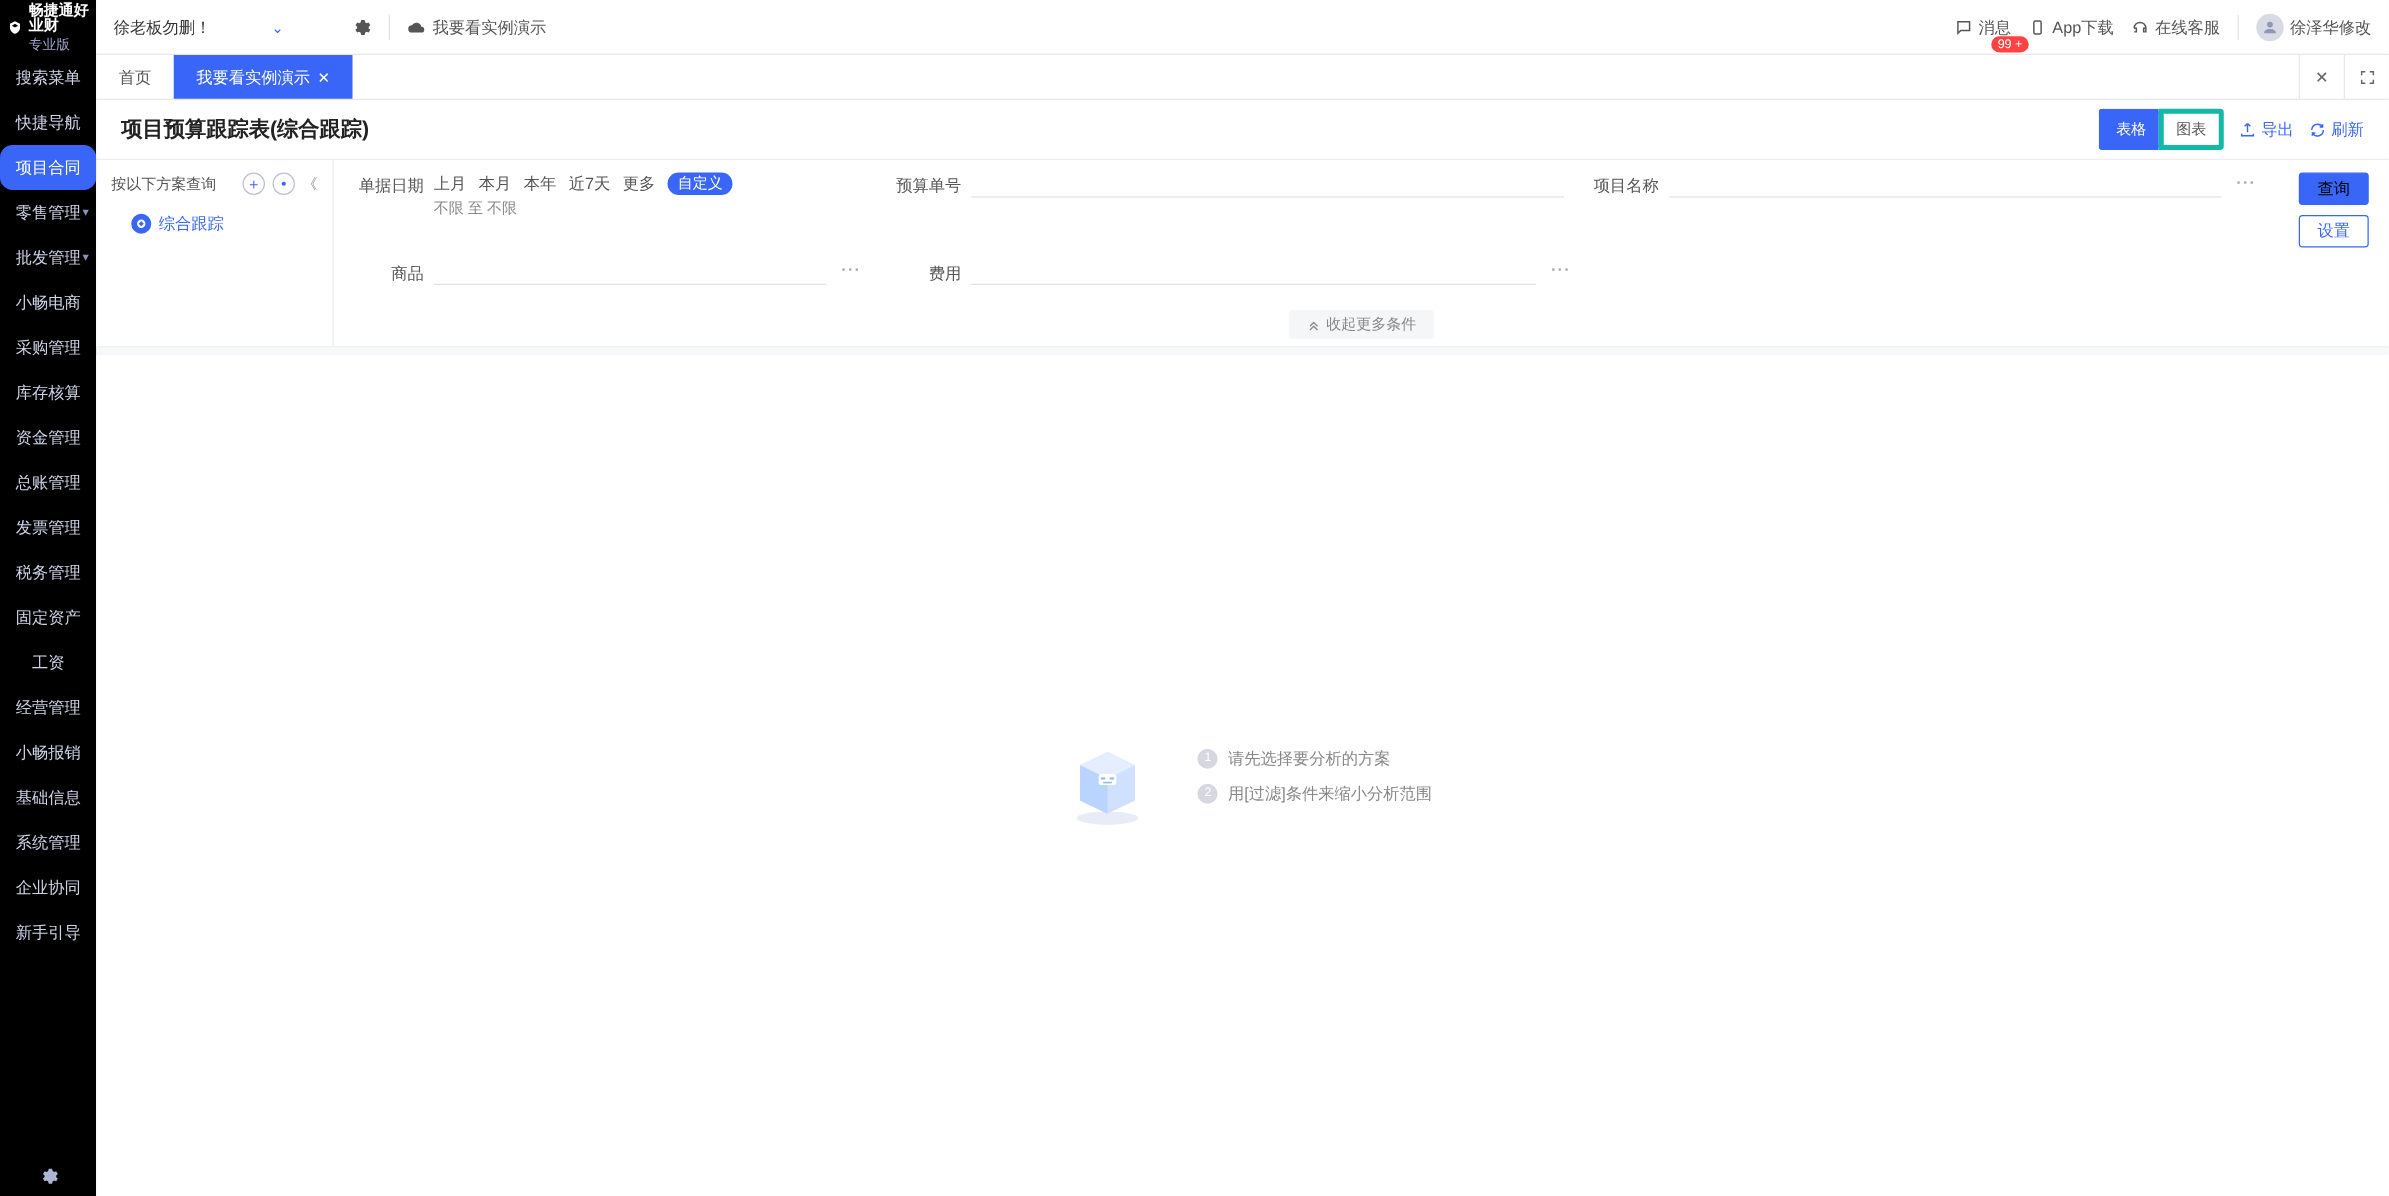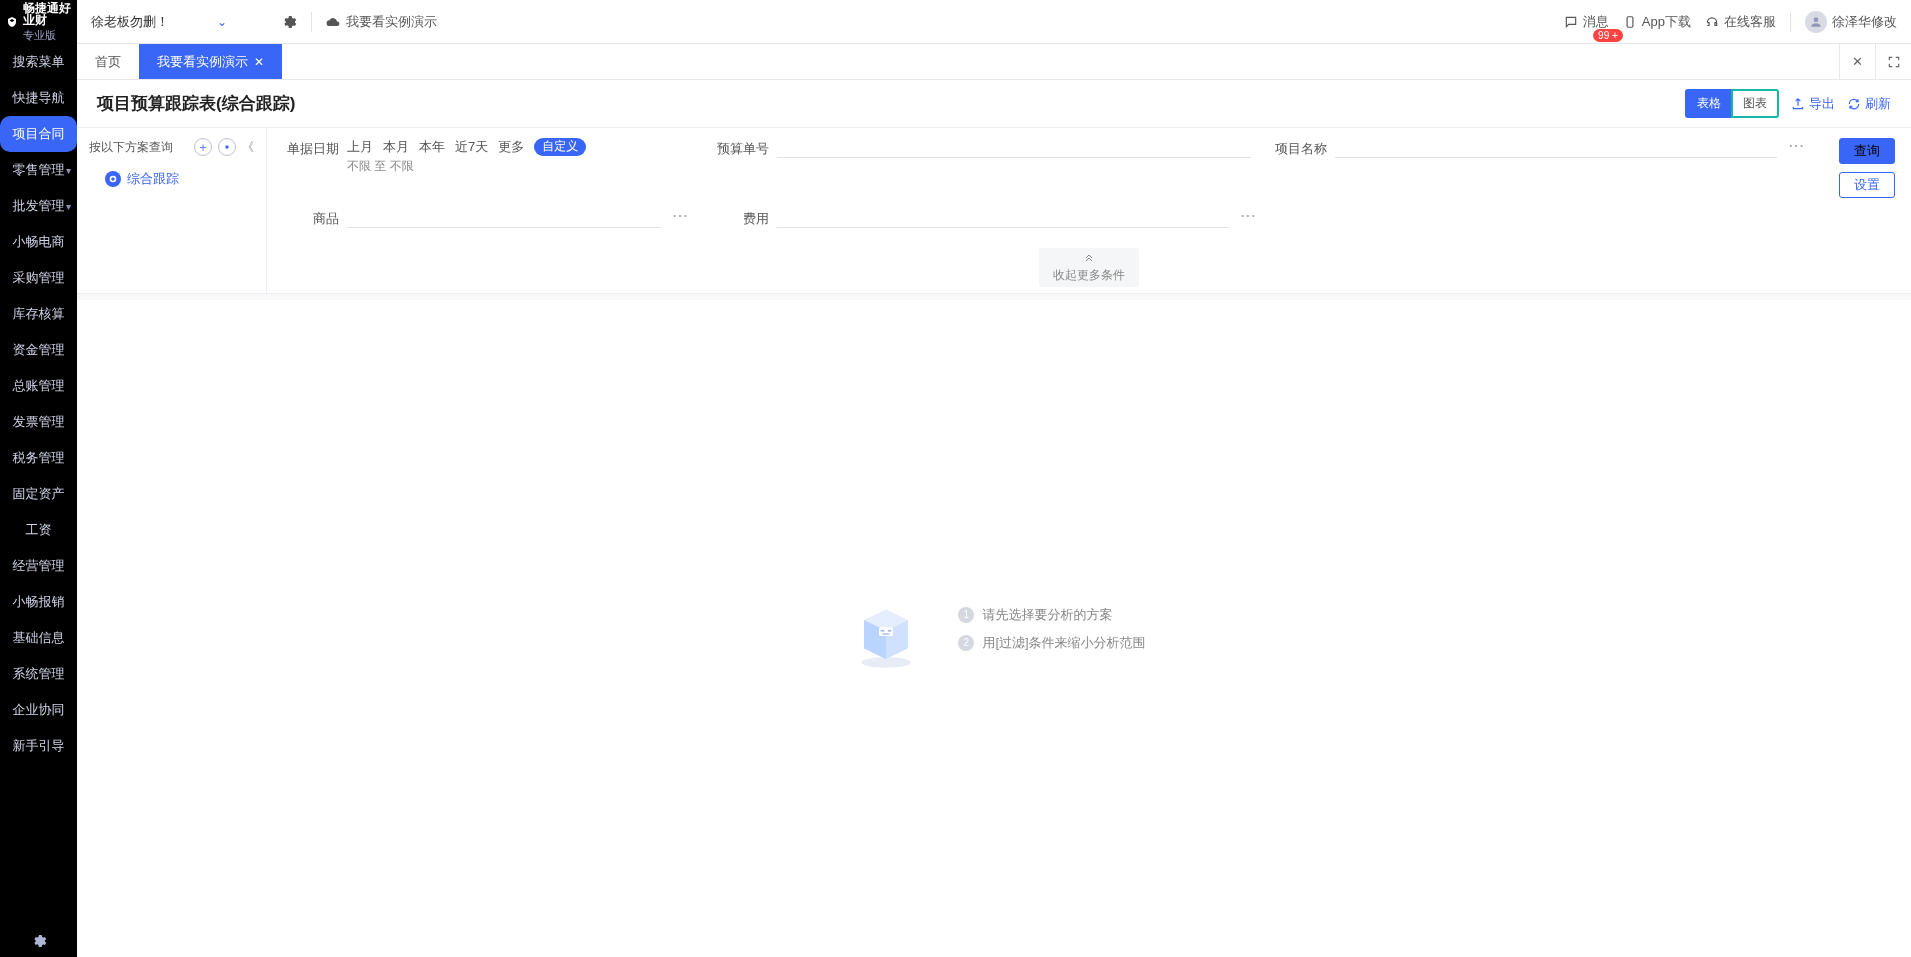--- a/index.html
+++ b/index.html
@@ -40,21 +40,21 @@
   .tab { display: flex; align-items: center; padding: 0 18px; font-size: 13px; color: #555; cursor: pointer; gap: 6px; }
   .tab.active { background: #3966f7; color: #fff; }
   .tab-close { font-size: 12px; }
   .tab-row .spacer2 { flex: 1; }
   .tab-tail { width: 36px; display: flex; align-items: center; justify-content: center; border-left: 1px solid #e6e8eb; cursor: pointer; color: #666; }
 
   
   .page-head { height: 48px; background: #fff; display: flex; align-items: center; padding: 0 20px; gap: 12px; border-bottom: 1px solid #eceef1; }
   .page-title { font-size: 17px; font-weight: 600; color: #222; }
   .head-spacer { flex: 1; }
-  .seg-btn { font-size: 12px; padding: 4px 10px; border: 2px solid #14b8a6; color: #555; cursor: pointer; background: #fff; }
+  .seg-btn { font-size: 12px; padding: 4px 10px; border: 4px solid #14b8a6; color: #555; cursor: pointer; background: #fff; }
   .seg-btn:first-child { border-radius: 3px 0 0 3px; border-right: none; }
   .seg-btn:last-child  { border-radius: 0 3px 3px 0; }
   .seg-btn.active { background: #3966f7; border-color: #3966f7; color: #fff; }
   .link-btn { display: flex; align-items: center; gap: 4px; color: #3966f7; font-size: 13px; cursor: pointer; }
 
   
   .filter-wrap { background: #fff; display: flex; border-bottom: 1px solid #eceef1; }
   .filter-left { width: 190px; border-right: 1px solid #eceef1; padding: 10px 12px; }
   .fl-head { display: flex; align-items: center; gap: 6px; font-size: 12px; color: #555; }
   .fl-head .spacer3 { flex: 1; }
@@ -72,21 +72,21 @@
   .date-opts { display: flex; gap: 10px; font-size: 13px; color: #555; flex-wrap: wrap; }
   .date-opt { cursor: pointer; }
   .date-opt.active { background: #3966f7; color: #fff; border-radius: 9px; padding: 0 8px; font-size: 12px; }
   .date-range { font-size: 12px; color: #888; margin-top: 2px; }
   .underline-input { flex: 1; border: none; border-bottom: 1px solid #e0e2e6; padding: 2px 0; font-size: 13px; outline: none; background: transparent; }
   .input-ellipsis { color: #aaa; cursor: pointer; padding: 0 4px; font-weight: bold; letter-spacing: 1px;}
   .btn-col { display: flex; flex-direction: column; gap: 8px; margin-left: 10px;}
   .btn { display: inline-flex; align-items: center; justify-content: center; height: 26px; padding: 0 14px; font-size: 13px; border-radius: 3px; cursor: pointer; }
   .btn.primary { background: #3966f7; color: #000000; border: 1px solid #3966f7; }
   .btn.outline { background: #fff; color: #3966f7; border: 1px solid #3966f7; }
-  .collapse-bar { align-self: center; margin-top: 4px; display: flex; align-items: center; gap: 4px; color: #888; font-size: 12px; background: #f5f6f8; padding: 3px 14px; border-radius: 3px; cursor: pointer; flex-direction: column; }
+  .collapse-bar { align-self: center; margin-top: 4px; display: flex; align-items: center; gap: 4px; color: #888; font-size: 12px; background: #f5f6f8; padding: 3px 14px; border-radius: 3px; cursor: pointer; }
 
   
   .body-area { flex: 1; background: #fff; margin-top: 6px; display: flex; align-items: center; justify-content: center; }
   .empty { display: flex; align-items: center; gap: 28px; }
   .empty-img { width: 88px; height: 88px; }
   .steps { display: flex; flex-direction: column; gap: 10px; }
   .step { display: flex; align-items: center; gap: 8px; color: #888; font-size: 13px; }
   .step-num { width: 16px; height: 16px; border-radius: 50%; background: #d5d8e0; color: #fff; font-size: 10px; display: flex; align-items: center; justify-content: center; }
 
   .svg-icon { width: 14px; height: 14px; }

